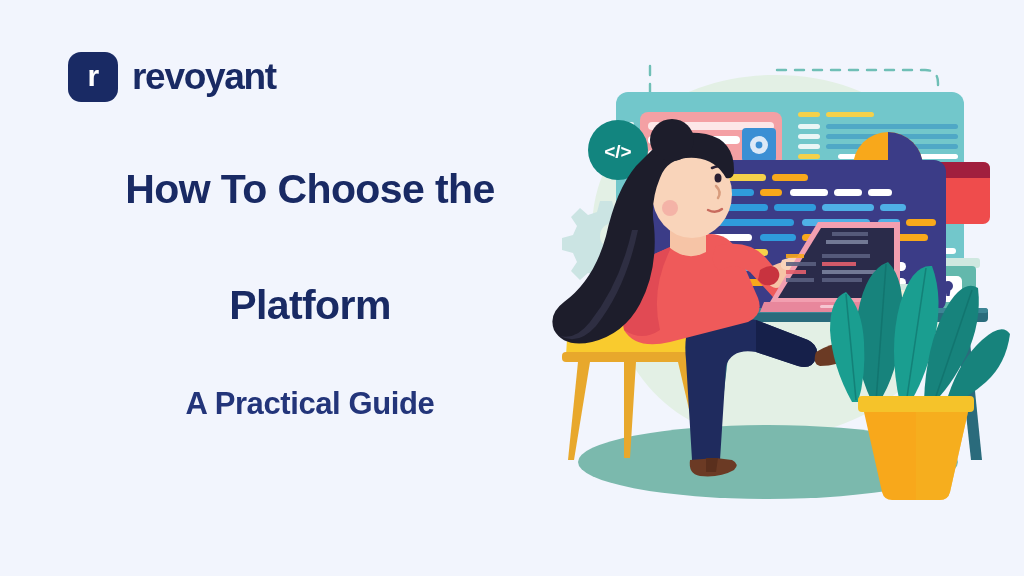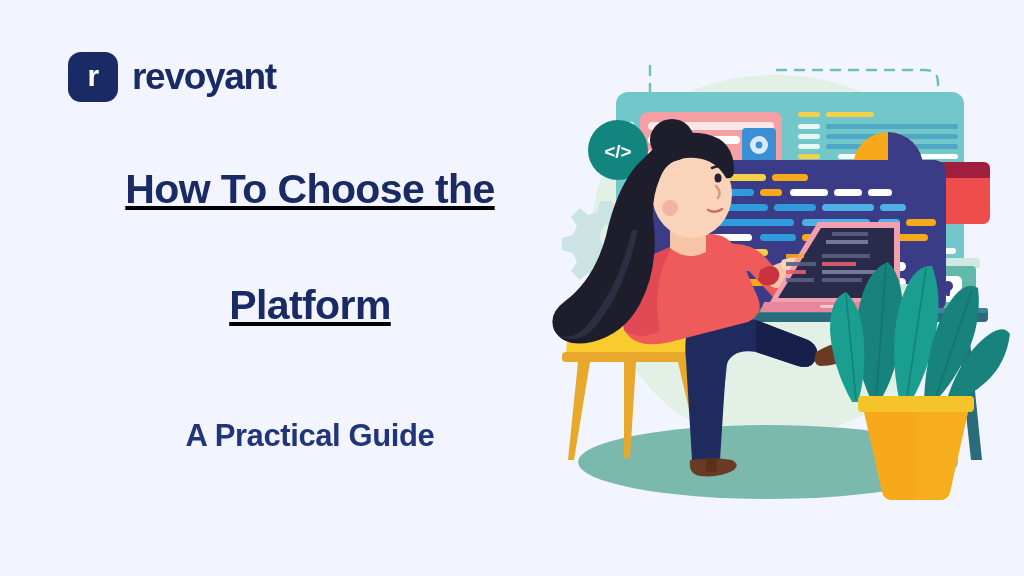--- a/index.html
+++ b/index.html
@@ -41,41 +41,39 @@
     font-weight:bold;
     letter-spacing:-1.3px;
   }
 
   
   .headline {
     position:absolute;
     left:40px; top:160px;
     width:540px;
     text-align:center;
-    text-decoration:underline;
   }
   .headline h1 {
     color:#192a64;
     font-size:41px;
     font-weight:bold;
     line-height:1.42;
     letter-spacing:-0.6px;
   }
   .subhead {
     position:absolute;
     left:40px; top:386px;
     width:540px;
     text-align:center;
   }
   .subhead h2 {
     color:#23357a;
     font-size:31px;
     font-weight:bold;
     letter-spacing:-0.4px;
-    margin-top:32px;
   }
 
   
   .illus {
     position:absolute;
     left:520px; top:30px;
     width:500px; height:510px;
   }
   .illus svg { display:block; width:100%; height:100%; }
 </style>

